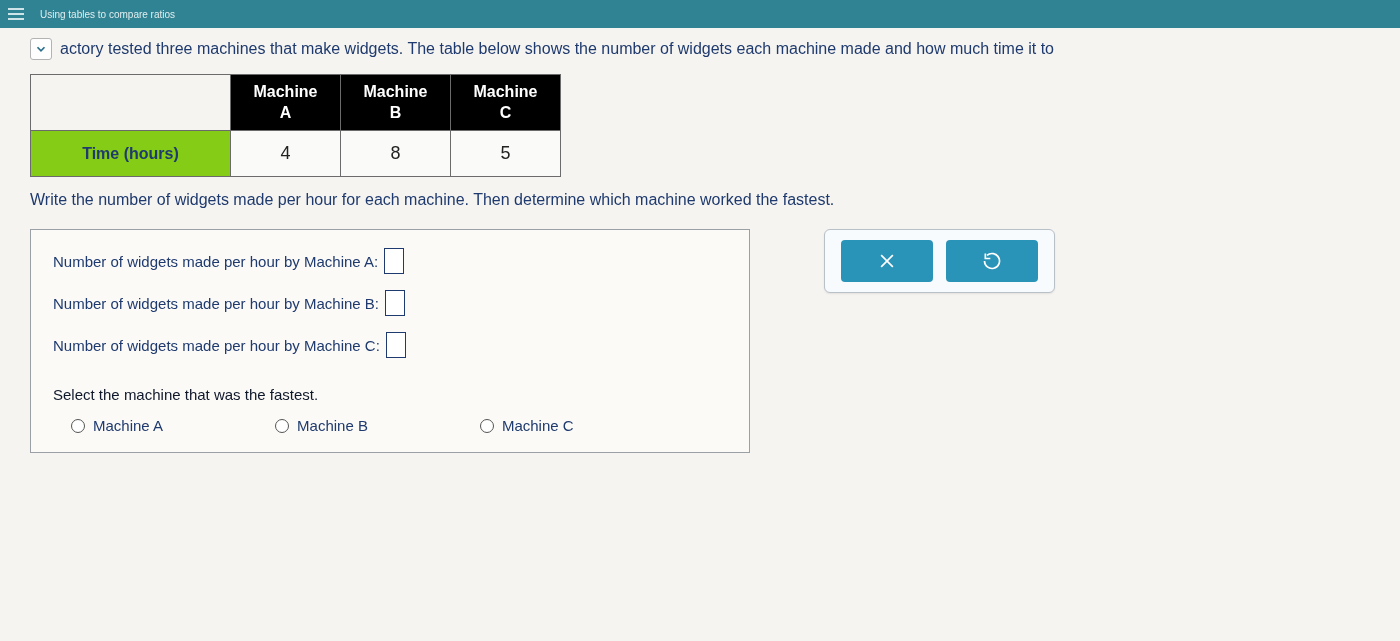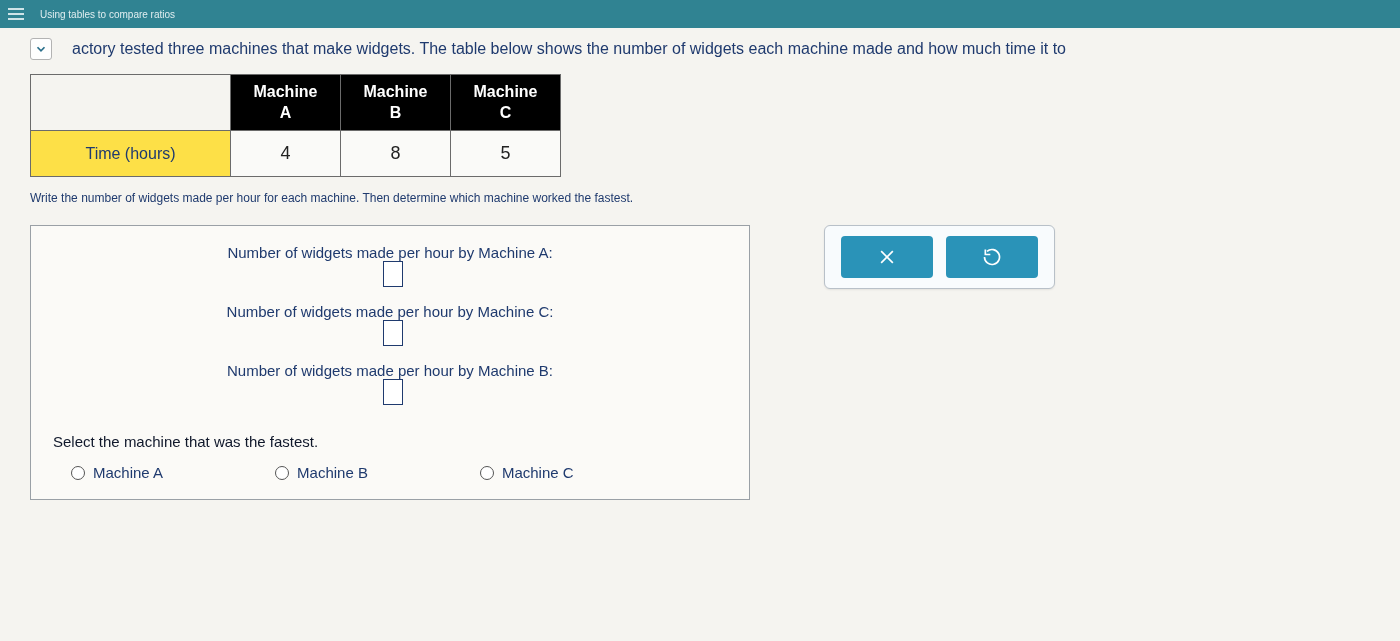--- a/index.html
+++ b/index.html
@@ -30,21 +30,21 @@
       width: 22px; height: 22px;
       border: 1px solid #b3b3b3;
       border-radius: 3px;
       background: #fefefe;
       display: inline-flex; align-items: center; justify-content: center;
       margin-right: 8px;
       vertical-align: middle;
     }
     .chevron-box svg { width: 14px; height: 14px; }
     .problem-row { display: flex; align-items: center; margin-bottom: 14px; }
-    .problem-text { font-size: 16px; color: #1f3a6e; flex: 1; white-space: nowrap; overflow: hidden; margin-left: 12px; }
+    .problem-text { font-size: 16px; color: #1f3a6e; flex: 1; white-space: nowrap; overflow: hidden; }
     table.data {
       border-collapse: collapse;
       margin-bottom: 14px;
     }
     table.data th, table.data td {
       border: 1px solid #6b6b6b;
       text-align: center;
       font-size: 16px;
     }
     table.data .corner {
@@ -54,42 +54,42 @@
     }
     table.data .colhead {
       width: 110px;
       background: #000000;
       color: #fff;
       font-weight: bold;
       padding: 6px 4px;
       line-height: 1.3;
     }
     table.data .rowhead {
-      background: #fde047;
+      background: #84cc16;
       color: #1f3a6e;
-      font-weight: normal;
+      font-weight: bold;
       text-align: center;
       padding: 12px 22px;
     }
     table.data td.val {
       background: #fafaf8;
       color: #222;
       font-size: 18px;
       padding: 12px 4px;
     }
-    .instr { font-size: 12px; color: #1f3a6e; margin-bottom: 20px; }
+    .instr { font-size: 16px; color: #1f3a6e; margin-bottom: 20px; }
     .answer-box {
       border: 1px solid #9aa0a6;
       background: #fbfaf7;
       width: 720px;
       padding: 18px 22px;
       display: inline-block;
       vertical-align: top;
     }
-    .answer-line { font-size: 15px; color: #1f3a6e; margin-bottom: 16px; display: flex; align-items: center; flex-direction: column; }
+    .answer-line { font-size: 15px; color: #1f3a6e; margin-bottom: 16px; display: flex; align-items: center; }
     .small-input {
       width: 20px; height: 26px;
       border: 1px solid #1f3a6e;
       margin-left: 6px;
       background: #fff;
       padding: 0;
       text-align: center;
       font-size: 14px;
     }
     .select-line { font-size: 15px; color: #0f172a; margin: 28px 0 14px; }
@@ -162,25 +162,25 @@
 
   <div class="instr">Write the number of widgets made per hour for each machine. Then determine which machine worked the fastest.</div>
 
   <div>
     <div class="answer-box">
       <div class="answer-line">
         <span>Number of widgets made per hour by Machine A:</span>
         <input class="small-input" type="text" style="">
       </div>
       <div class="answer-line">
+        <span>Number of widgets made per hour by Machine B:</span>
+        <input class="small-input" type="text" style="">
+      </div>
+      <div class="answer-line">
         <span>Number of widgets made per hour by Machine C:</span>
-        <input class="small-input" type="text" style="">
-      </div>
-      <div class="answer-line">
-        <span>Number of widgets made per hour by Machine B:</span>
         <input class="small-input" type="text" style="">
       </div>
 
       <div class="select-line">Select the machine that was the fastest.</div>
       <div class="radio-row">
         <label class="radio-opt">
           <span class="radio-circle"></span>
           <span>Machine A</span>
         </label>
         <label class="radio-opt">

